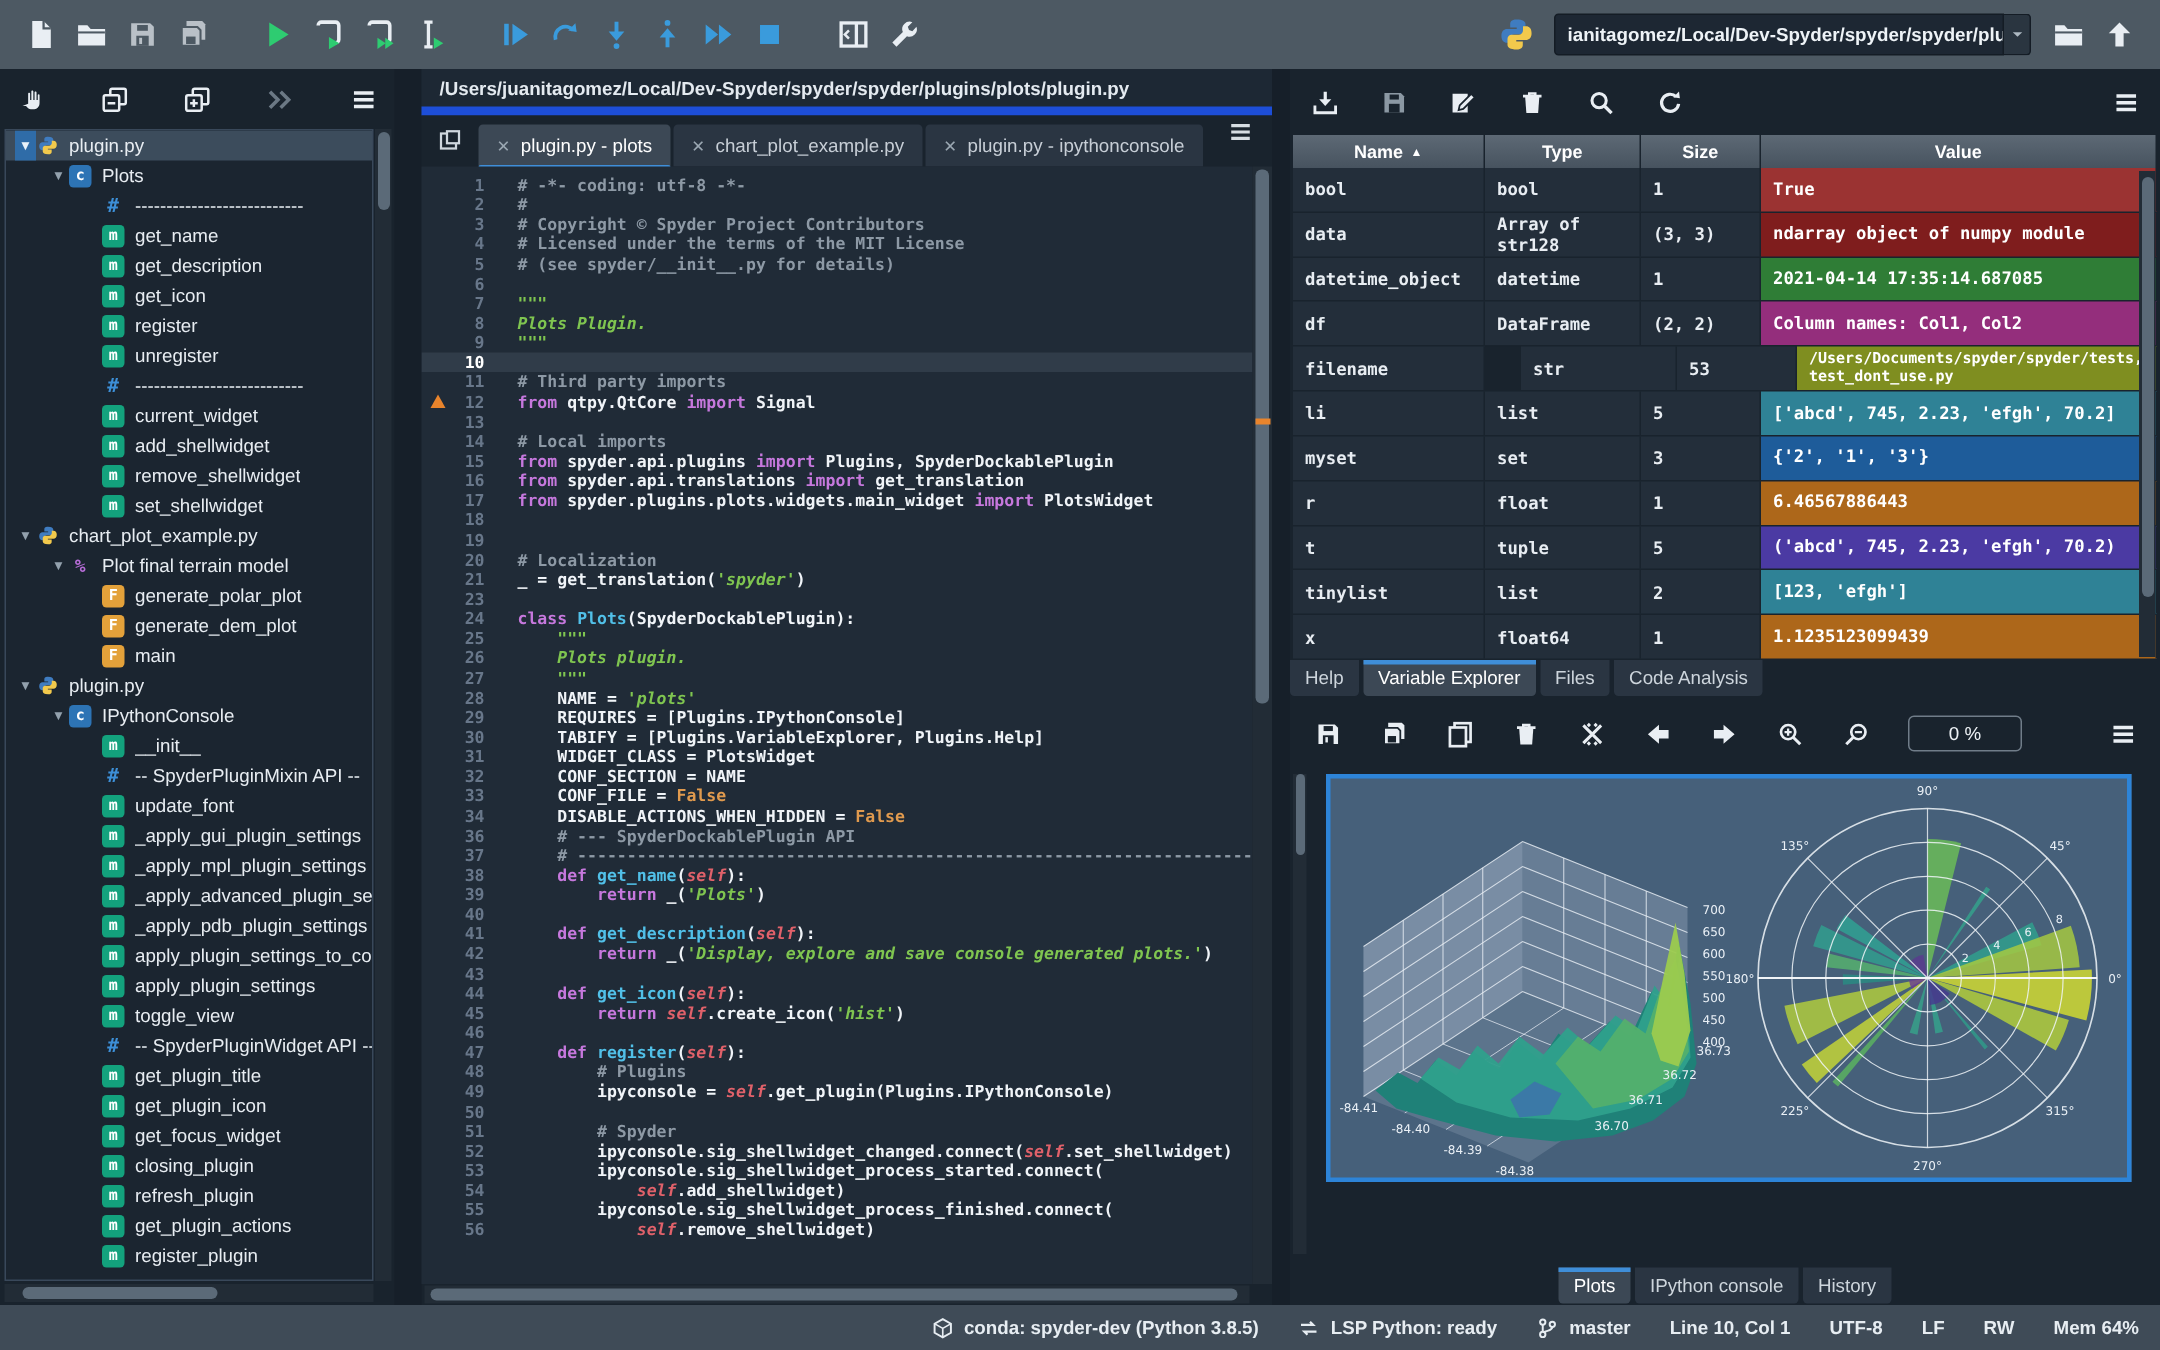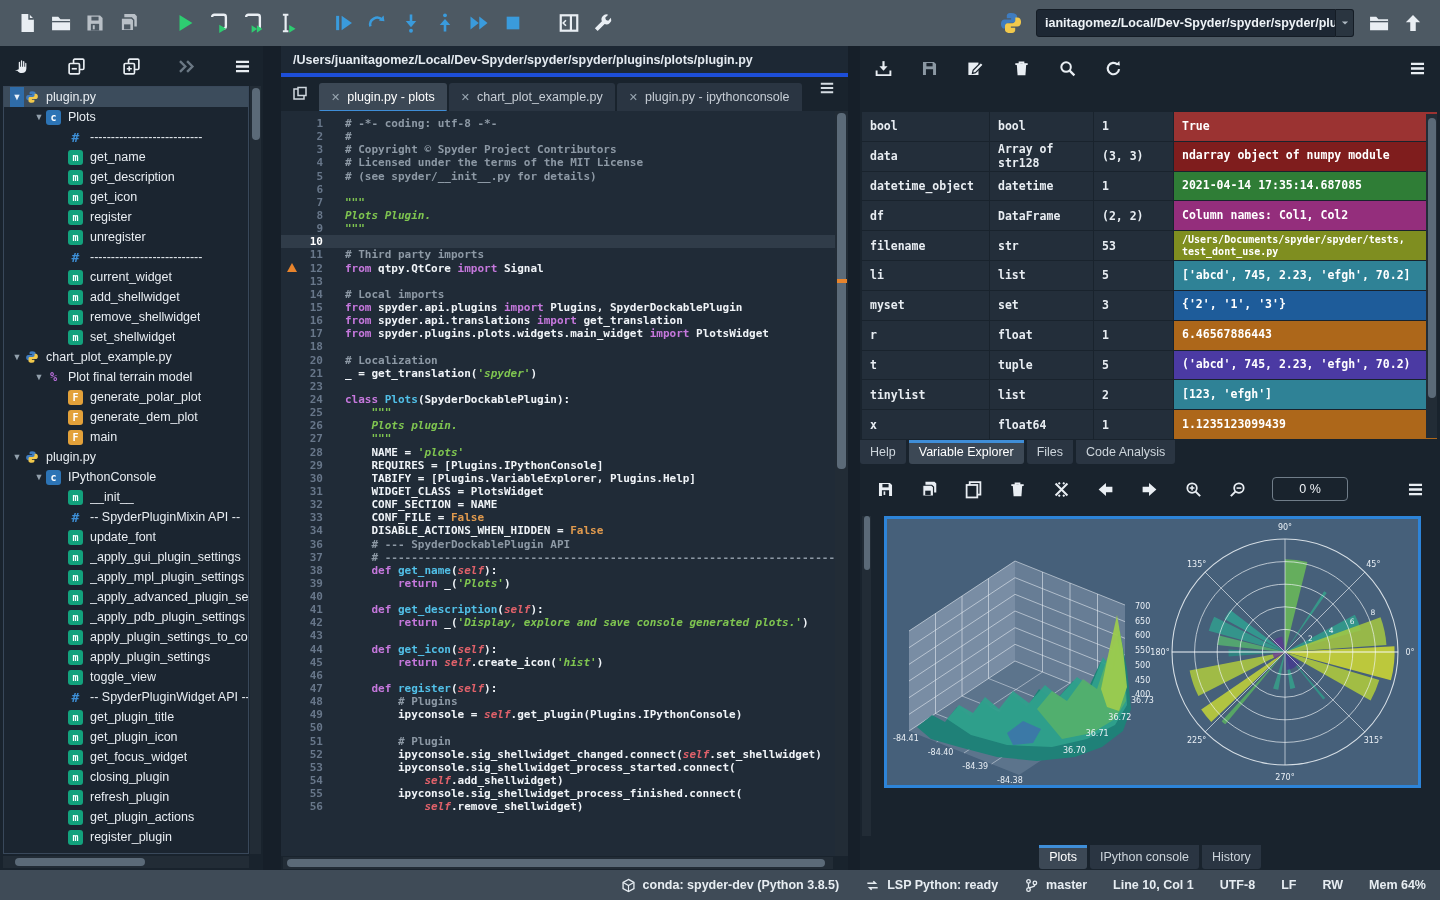--- a/index.html
+++ b/index.html
@@ -50,21 +50,21 @@
   .trow.sel .chev { background:#2f6ca8; color:#e9f2fa; height:20px; line-height:20px; }
   .vscroll { position:absolute; width:11px; background:#222c36; }
   .vthumb { position:absolute; left:1.5px; width:8px; background:#5b6a78; border-radius:4px; }
   .hscroll { position:absolute; height:12px; background:#222c36; }
   .hthumb { position:absolute; top:2px; height:8px; background:#5b6a78; border-radius:4px; }
   #outline-vscroll { right:2px; top:40px; bottom:16px; }
   #outline-hscroll { left:3px; right:14px; bottom:2px; }
 
   
   #editor-panel { position:absolute; left:281px; top:46px; width:567px; height:824px; background:#19232d; }
-  #breadcrumb { height:31px; background:#1d2834; border-bottom:4px solid #1d4ed8; display:flex;
+  #breadcrumb { height:31px; background:#1d2834; border-bottom:6px solid #1d4ed8; display:flex;
     align-items:center; padding:0 12px; font-size:12.5px; font-weight:bold; color:#e4eaf0; }
   #tabbar { height:34px; display:flex; align-items:flex-end; padding:0 4px; gap:2px; background:#19232d; }
   #new-window-btn { width:26px; height:26px; margin:0 4px 4px 2px; color:#cfd7de; display:flex;
     align-items:center; justify-content:center; }
   #new-window-btn svg { width:16px; height:16px; }
   .etab { height:28px; display:flex; align-items:center; gap:7px; padding:0 12px; font-size:12.5px;
     background:#2a3542; color:#c7ced6; border-radius:3px 3px 0 0; position:relative; white-space:nowrap; }
   .etab.active { background:#3c4855; color:#ffffff; }
   .etab.active::after { content:""; position:absolute; left:0; right:0; bottom:-2px; height:3px;
     background:#3f8ed8; border-radius:2px; }
@@ -568,20 +568,21 @@
           <div class="cline"><span class="gut">9</span><span class="ctext"><span class="tok-s">"""</span></span></div>
           <div class="cline current"><span class="gut">10</span><span class="ctext"></span></div>
           <div class="cline"><span class="gut">11</span><span class="ctext"><span class="tok-c"># Third party imports</span></span></div>
           <div class="cline"><span class="gut">12<span class="warn"></span></span><span class="ctext"><span class="tok-k">from</span><span class="tok-t"> qtpy.QtCore </span><span class="tok-k">import</span><span class="tok-t"> Signal</span></span></div>
           <div class="cline"><span class="gut">13</span><span class="ctext"></span></div>
           <div class="cline"><span class="gut">14</span><span class="ctext"><span class="tok-c"># Local imports</span></span></div>
           <div class="cline"><span class="gut">15</span><span class="ctext"><span class="tok-k">from</span><span class="tok-t"> spyder.api.plugins </span><span class="tok-k">import</span><span class="tok-t"> Plugins, SpyderDockablePlugin</span></span></div>
           <div class="cline"><span class="gut">16</span><span class="ctext"><span class="tok-k">from</span><span class="tok-t"> spyder.api.translations </span><span class="tok-k">import</span><span class="tok-t"> get_translation</span></span></div>
           <div class="cline"><span class="gut">17</span><span class="ctext"><span class="tok-k">from</span><span class="tok-t"> spyder.plugins.plots.widgets.main_widget </span><span class="tok-k">import</span><span class="tok-t"> PlotsWidget</span></span></div>
           <div class="cline"><span class="gut">18</span><span class="ctext"></span></div>
+          <div class="cline"><span class="gut">19</span><span class="ctext"></span></div>
           <div class="cline"><span class="gut">20</span><span class="ctext"><span class="tok-c"># Localization</span></span></div>
           <div class="cline"><span class="gut">21</span><span class="ctext"><span class="tok-t">_ = get_translation(</span><span class="tok-s">'spyder'</span><span class="tok-t">)</span></span></div>
           <div class="cline"><span class="gut">23</span><span class="ctext"></span></div>
           <div class="cline"><span class="gut">24</span><span class="ctext"><span class="tok-k">class</span><span class="tok-t"> </span><span class="tok-d">Plots</span><span class="tok-t">(SpyderDockablePlugin):</span></span></div>
           <div class="cline"><span class="gut">25</span><span class="ctext"><span class="tok-t">    </span><span class="tok-s">"""</span></span></div>
           <div class="cline"><span class="gut">26</span><span class="ctext"><span class="tok-t">    </span><span class="tok-s">Plots plugin.</span></span></div>
           <div class="cline"><span class="gut">27</span><span class="ctext"><span class="tok-t">    </span><span class="tok-s">"""</span></span></div>
           <div class="cline"><span class="gut">28</span><span class="ctext"><span class="tok-t">    NAME = </span><span class="tok-s">'plots'</span></span></div>
           <div class="cline"><span class="gut">29</span><span class="ctext"><span class="tok-t">    REQUIRES = [Plugins.IPythonConsole]</span></span></div>
           <div class="cline"><span class="gut">30</span><span class="ctext"><span class="tok-t">    TABIFY = [Plugins.VariableExplorer, Plugins.Help]</span></span></div>
@@ -597,21 +598,21 @@
           <div class="cline"><span class="gut">41</span><span class="ctext"><span class="tok-t">    </span><span class="tok-k">def</span><span class="tok-t"> </span><span class="tok-d">get_description</span><span class="tok-t">(</span><span class="tok-se">self</span><span class="tok-t">):</span></span></div>
           <div class="cline"><span class="gut">42</span><span class="ctext"><span class="tok-t">        </span><span class="tok-k">return</span><span class="tok-t"> _(</span><span class="tok-s">'Display, explore and save console generated plots.'</span><span class="tok-t">)</span></span></div>
           <div class="cline"><span class="gut">43</span><span class="ctext"></span></div>
           <div class="cline"><span class="gut">44</span><span class="ctext"><span class="tok-t">    </span><span class="tok-k">def</span><span class="tok-t"> </span><span class="tok-d">get_icon</span><span class="tok-t">(</span><span class="tok-se">self</span><span class="tok-t">):</span></span></div>
           <div class="cline"><span class="gut">45</span><span class="ctext"><span class="tok-t">        </span><span class="tok-k">return</span><span class="tok-t"> </span><span class="tok-se">self</span><span class="tok-t">.create_icon(</span><span class="tok-s">'hist'</span><span class="tok-t">)</span></span></div>
           <div class="cline"><span class="gut">46</span><span class="ctext"></span></div>
           <div class="cline"><span class="gut">47</span><span class="ctext"><span class="tok-t">    </span><span class="tok-k">def</span><span class="tok-t"> </span><span class="tok-d">register</span><span class="tok-t">(</span><span class="tok-se">self</span><span class="tok-t">):</span></span></div>
           <div class="cline"><span class="gut">48</span><span class="ctext"><span class="tok-t">        </span><span class="tok-c"># Plugins</span></span></div>
           <div class="cline"><span class="gut">49</span><span class="ctext"><span class="tok-t">        ipyconsole = </span><span class="tok-se">self</span><span class="tok-t">.get_plugin(Plugins.IPythonConsole)</span></span></div>
           <div class="cline"><span class="gut">50</span><span class="ctext"></span></div>
-          <div class="cline"><span class="gut">51</span><span class="ctext"><span class="tok-t">        </span><span class="tok-c"># Plugin</span></span></div>
+          <div class="cline"><span class="gut">51</span><span class="ctext"><span class="tok-t">        </span><span class="tok-c"># Spyder</span></span></div>
           <div class="cline"><span class="gut">52</span><span class="ctext"><span class="tok-t">        ipyconsole.sig_shellwidget_changed.connect(</span><span class="tok-se">self</span><span class="tok-t">.set_shellwidget)</span></span></div>
           <div class="cline"><span class="gut">53</span><span class="ctext"><span class="tok-t">        ipyconsole.sig_shellwidget_process_started.connect(</span></span></div>
           <div class="cline"><span class="gut">54</span><span class="ctext"><span class="tok-t">            </span><span class="tok-se">self</span><span class="tok-t">.add_shellwidget)</span></span></div>
           <div class="cline"><span class="gut">55</span><span class="ctext"><span class="tok-t">        ipyconsole.sig_shellwidget_process_finished.connect(</span></span></div>
           <div class="cline"><span class="gut">56</span><span class="ctext"><span class="tok-t">            </span><span class="tok-se">self</span><span class="tok-t">.remove_shellwidget)</span></span></div>
         </div>
     </div>
     <div id="editor-vscroll" class="vscroll">
       <div class="vthumb" style="top:2px;height:356px;"></div>
       <div id="cell-mark"></div>
@@ -663,20 +664,35 @@
           </svg>
         </span>
         <span class="spacer"></span>
         <span class="tbtn">
           <svg viewBox="0 0 16 16">
             <path d="M2.5 4.2h11M2.5 8h11M2.5 11.8h11" stroke="currentColor" stroke-width="1.9"></path>
           </svg>
         </span>
       </div>
     <div id="ve-table">
+      <div id="ve-header">
+          <div class="ve-h" style="width: 128px;">
+            <span>Name</span>
+            <span style="font-size: 8px;">▲</span>
+          </div>
+          <div class="ve-h" style="width: 104px;">
+            <span>Type</span>
+          </div>
+          <div class="ve-h" style="width: 80px;">
+            <span>Size</span>
+          </div>
+          <div class="ve-h" style="width: auto; flex: 1 1 0%;">
+            <span>Value</span>
+          </div>
+        </div>
       <div id="ve-rows">
           <div class="ve-row">
             <div class="ve-cell" style="width: 128px;">bool</div>
             <div class="ve-cell" style="width: 104px;">bool</div>
             <div class="ve-cell" style="width: 80px;">1</div>
             <div class="ve-cell ve-val" style="background: rgb(155, 51, 50);">True</div>
           </div>
           <div class="ve-row">
             <div class="ve-cell" style="width: 128px;">data</div>
             <div class="ve-cell" style="width: 104px;">Array of str128</div>
@@ -690,21 +706,21 @@
             <div class="ve-cell ve-val" style="background: rgb(47, 125, 54);">2021-04-14 17:35:14.687085</div>
           </div>
           <div class="ve-row">
             <div class="ve-cell" style="width: 128px;">df</div>
             <div class="ve-cell" style="width: 104px;">DataFrame</div>
             <div class="ve-cell" style="width: 80px;">(2, 2)</div>
             <div class="ve-cell ve-val" style="background: rgb(148, 46, 124);">Column names: Col1, Col2</div>
           </div>
           <div class="ve-row">
             <div class="ve-cell" style="width: 128px;">filename</div>
-            <div class="ve-cell" style="width: 104px;">str</div>
+            <div class="ve-cell" style="width: 104px; margin-left: 24px;">str</div>
             <div class="ve-cell" style="width: 80px;">53</div>
             <div class="ve-cell ve-val" style="background: rgb(127, 142, 32); font-size: 10px;">/Users/Documents/spyder/spyder/tests,
 test_dont_use.py</div>
           </div>
           <div class="ve-row">
             <div class="ve-cell" style="width: 128px;">li</div>
             <div class="ve-cell" style="width: 104px;">list</div>
             <div class="ve-cell" style="width: 80px;">5</div>
             <div class="ve-cell ve-val" style="background: rgb(47, 130, 150);">['abcd', 745, 2.23, 'efgh', 70.2]</div>
           </div>

